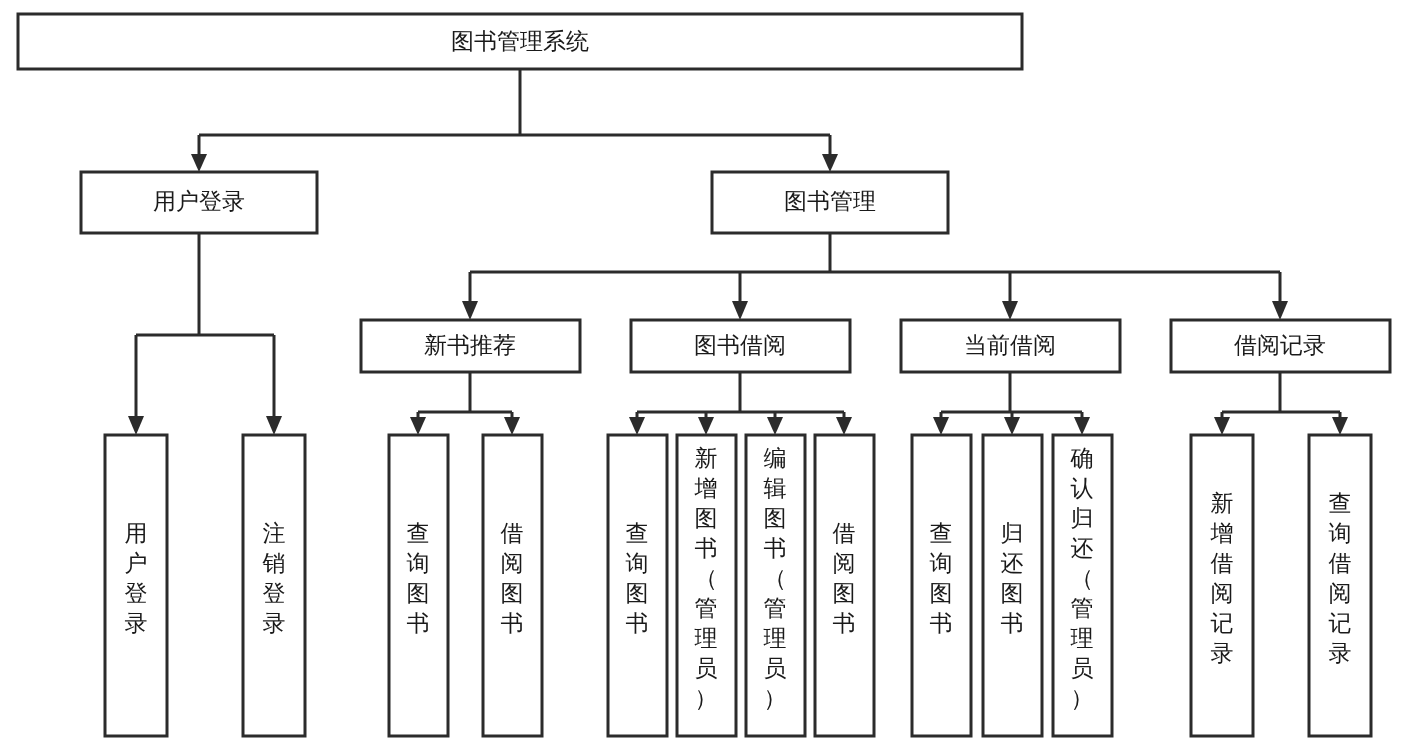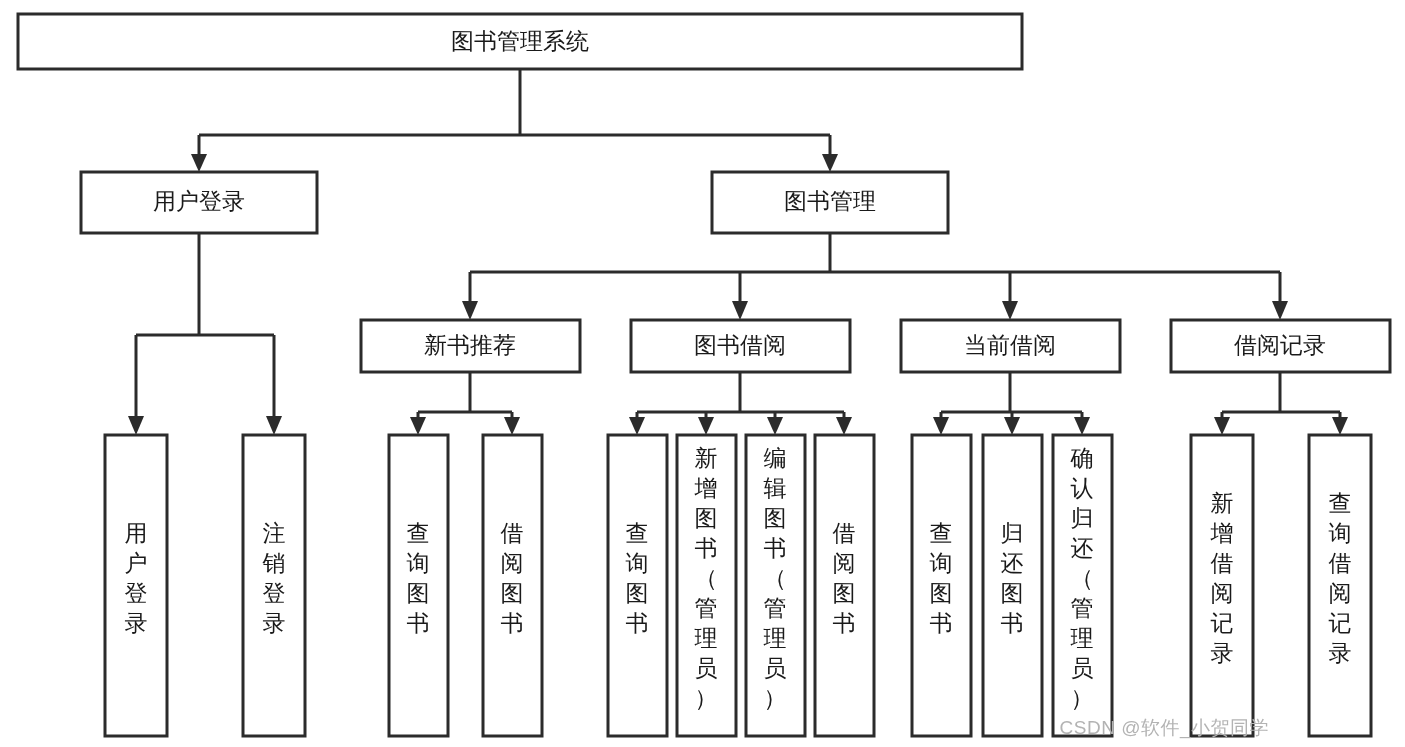--- a/index.html
+++ b/index.html
@@ -252,15 +252,14 @@
       <text class="node-label-v" x="1222" y="511"><tspan x="1222" y="511">新</tspan><tspan x="1222" y="541">增</tspan><tspan x="1222" y="571">借</tspan><tspan x="1222" y="601">阅</tspan><tspan x="1222" y="631">记</tspan><tspan x="1222" y="661">录</tspan></text>
     </g>
 
     <g>
       <rect class="node-box" x="1309" y="435" width="62" height="301"></rect>
       <text class="node-label-v" x="1340" y="511"><tspan x="1340" y="511">查</tspan><tspan x="1340" y="541">询</tspan><tspan x="1340" y="571">借</tspan><tspan x="1340" y="601">阅</tspan><tspan x="1340" y="631">记</tspan><tspan x="1340" y="661">录</tspan></text>
     </g>
 
   </svg>
 
-  <div class="watermark-text">CSDN @软件_小贺同学</div>
 
 </div>
 
 </body></html>

